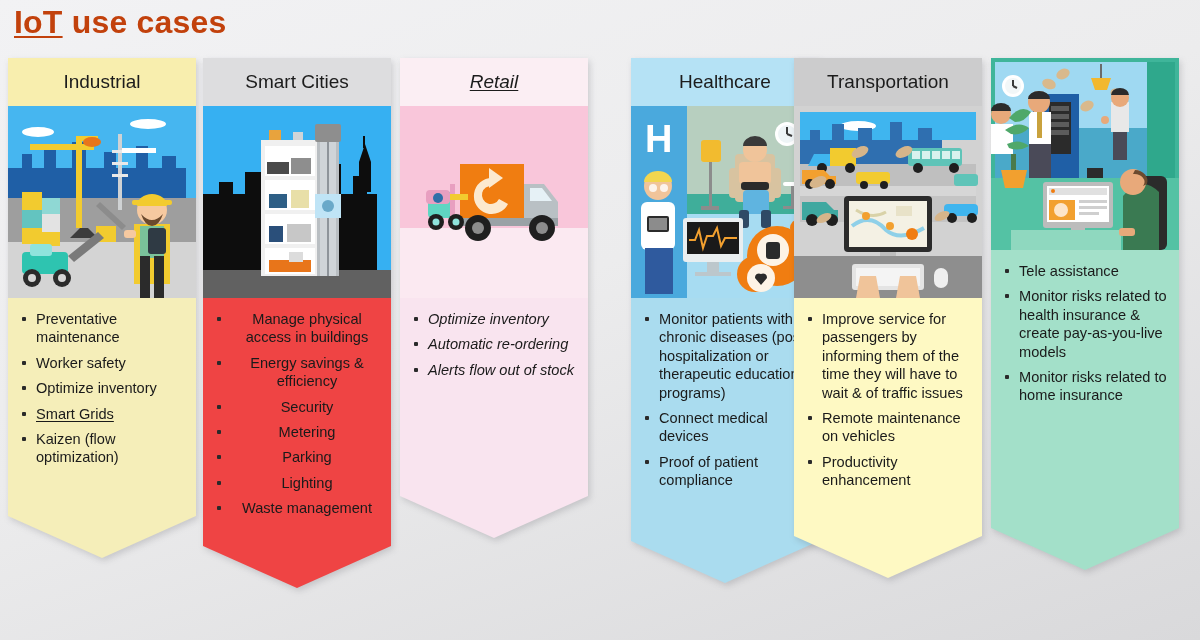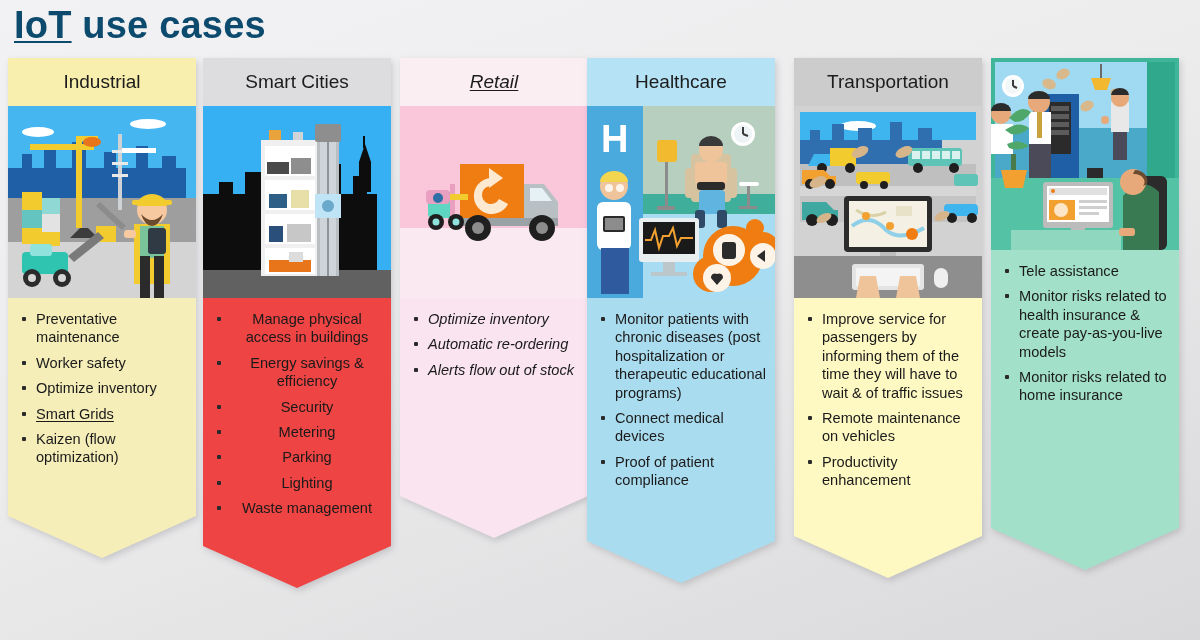--- a/index.html
+++ b/index.html
@@ -15,22 +15,22 @@
     font-family: "Liberation Sans", sans-serif;
     background: linear-gradient(160deg, #f2f2f4 0%, #ececed 45%, #d9d9db 100%);
     position: relative;
   }
 
   
   #slide-title {
     position: absolute;
     left: 14px;
     top: 4px;
-    font-size: 38px;
-    color: #0c4a6e;
+    font-size: 32px;
+    color: #c2410c;
     letter-spacing: .2px;
     white-space: nowrap;
   }
   #slide-title .u { text-decoration: underline; text-decoration-thickness: 2px; text-underline-offset: 3px; }
 
   
   #columns {
     position: absolute;
     left: 0;
     top: 58px;
@@ -249,21 +249,21 @@
         </div>
         <div class="col-body">
           <ul class="bullets">
             <li><span>Optimize inventory</span></li>
             <li><span>Automatic re-ordering</span></li>
             <li><span>Alerts flow out of stock</span></li>
           </ul>
         </div>
       </div>
     </div>
-    <div class="col" style="left: 587px; height: 525px; justify-content: center;">
+    <div class="col" style="left: 631px; height: 525px; justify-content: center;">
       <div class="col-inner" style="height: 525px; background: rgb(170, 220, 239);">
         <div class="col-head" style="background: rgb(181, 226, 245);">
           <span>Healthcare</span>
         </div>
         <div class="col-art">
           <svg id="art-healthcare" viewBox="0 0 188 192" preserveAspectRatio="none">
     <rect x="0" y="0" width="188" height="192" fill="#a7dcf2"></rect>
     <rect x="0" y="0" width="56" height="192" fill="#4aa9dd"></rect>
     <rect x="56" y="0" width="132" height="104" fill="#b7cfbf"></rect>
     <rect x="56" y="88" width="132" height="20" fill="#3fae9a"></rect>

